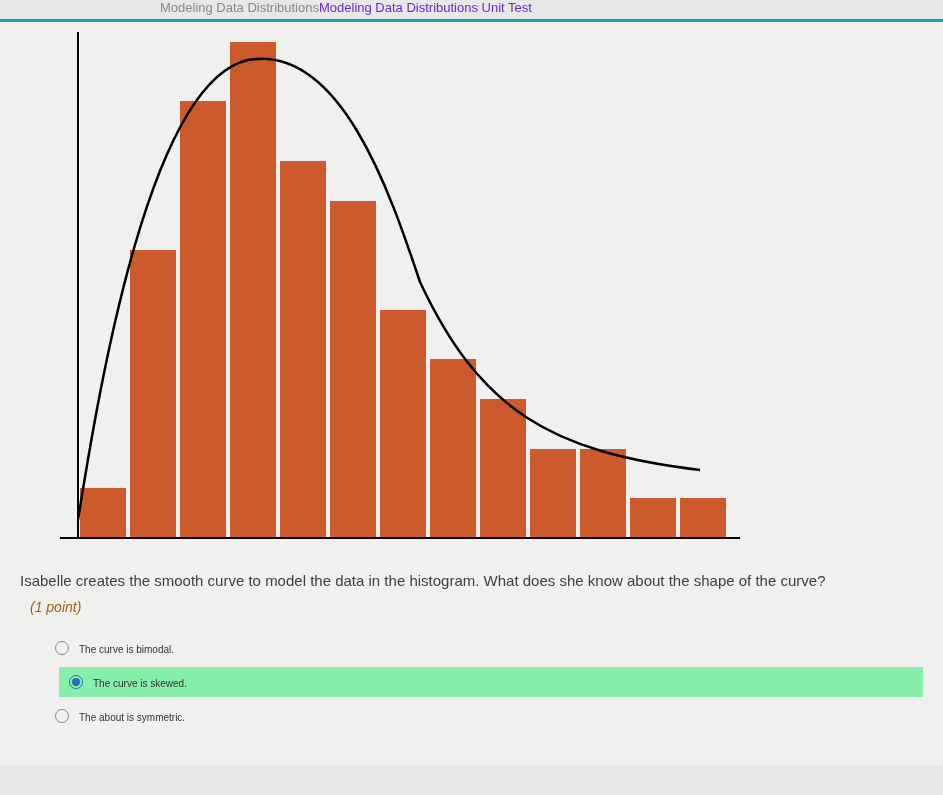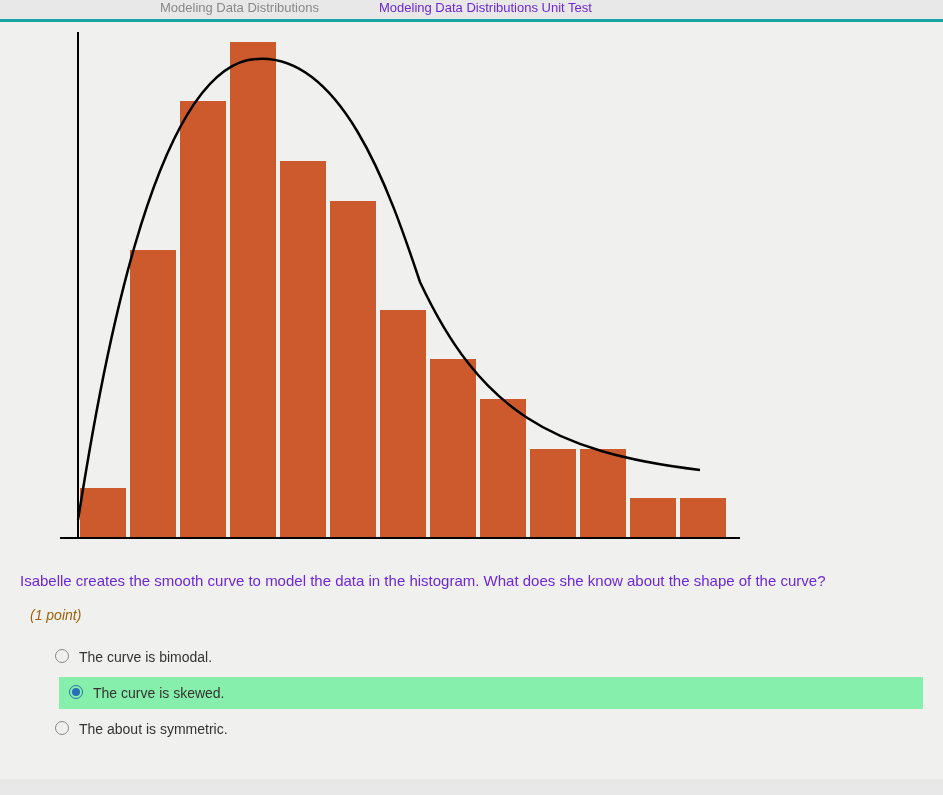--- a/index.html
+++ b/index.html
@@ -7,21 +7,20 @@
       font-family: Arial, Helvetica, sans-serif;
       background: #e8e8e8;
       width: 943px;
       color: #333;
     }
     .breadcrumb {
       padding: 0 0 4px 0;
       font-size: 13px;
       color: #888;
       display: flex;
-      gap: 60px;
       padding-left: 160px;
     }
     .breadcrumb-current { color: #6d28d9; text-align: right; }
     .teal-bar {
       height: 3px;
       background: #1aa5a5;
       width: 100%;
     }
     .content {
       background: #f0f0ee;
@@ -46,40 +45,40 @@
       align-items: flex-end;
       height: 516px;
     }
     .bar {
       width: 46px;
       background: #cc5a2c;
       margin-right: 4px;
     }
     .question-text {
       font-size: 15px;
-      color: #6d28d9;
-      margin: 15px 0 16px 0;
+      color: #404040;
+      margin: 15px 0 8px 0;
       line-height: 1.4;
     }
     .points {
       font-style: italic;
       font-size: 14px;
       color: #a16207;
       margin-bottom: 18px;
       padding-left: 10px;
     }
     .options {
       padding-left: 25px;
     }
     .option {
       display: flex;
-      align-items: flex-start;
+      align-items: flex-end;
       padding: 8px 10px;
       margin-bottom: 4px;
-      font-size: 14px;
+      font-size: 10px;
       color: #333;
       cursor: pointer;
     }
     .option.selected {
       background: #86efac;
       margin-left: 14px;
     }
     .radio-outer {
       width: 14px;
       height: 14px;

